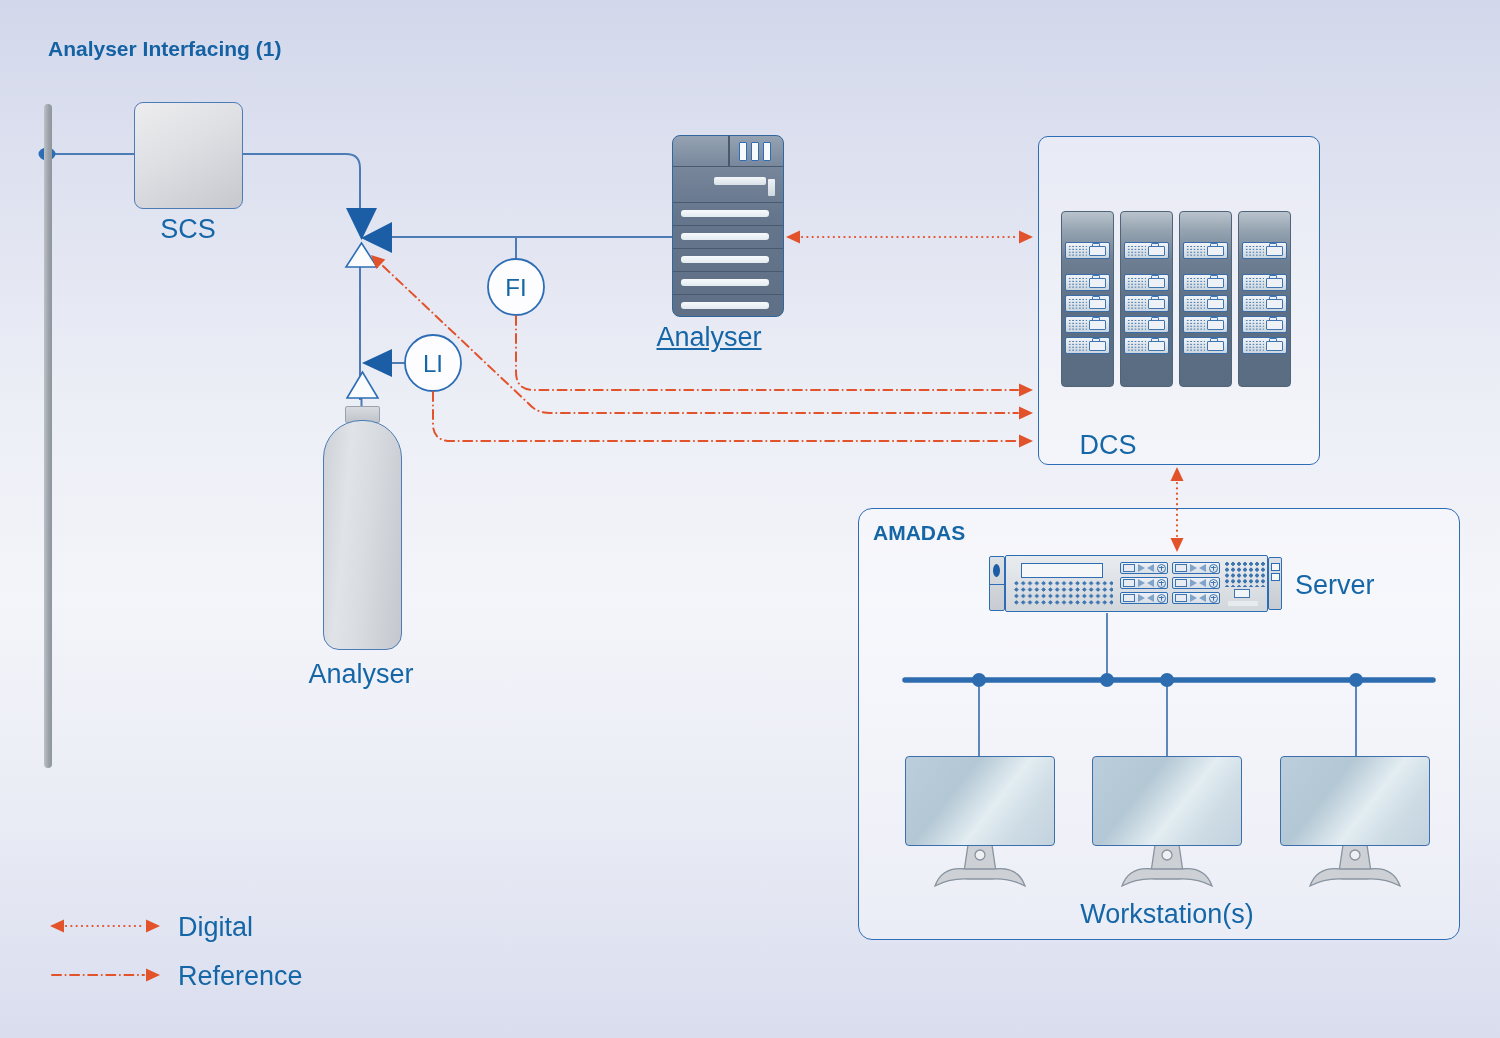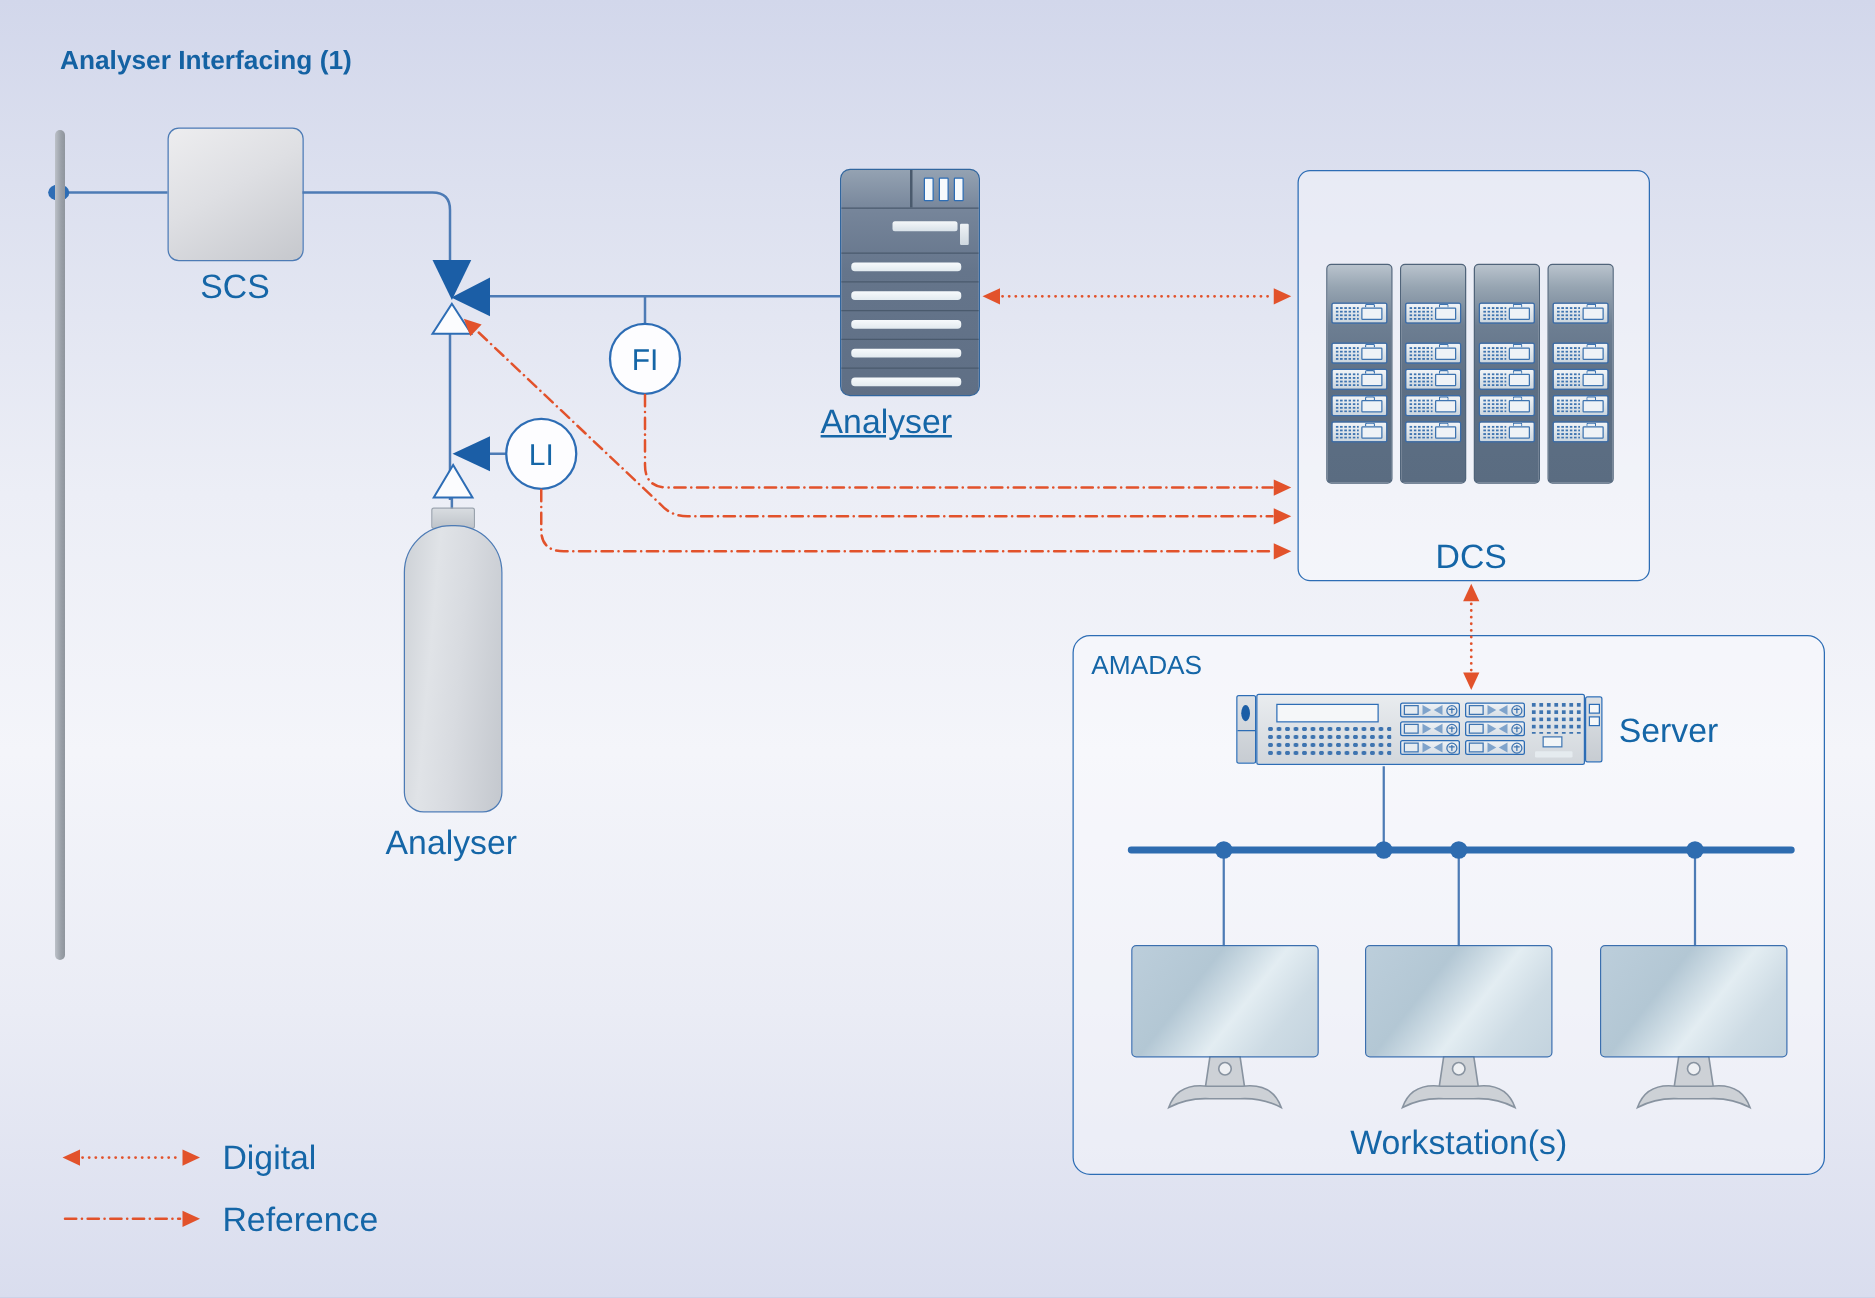--- a/index.html
+++ b/index.html
@@ -4,21 +4,21 @@
 <style>
   html,body{margin:0;padding:0;background:#c9cfe6;}
   .stage{position:relative;width:1500px;height:1038px;overflow:hidden;
     font-family:"Liberation Sans",sans-serif;
     background:linear-gradient(180deg,#d2d7eb 0%,#dce0ef 14%,#eceef6 38%,#f4f5fa 58%,#eaecf5 78%,#d9ddee 100%);}.z3{z-index:3}
   .abs{position:absolute;}
   svg.overlay{position:absolute;left:0;top:0;z-index:2;pointer-events:none;}
   .lbl{position:absolute;z-index:4;color:#1566a7;font-size:27px;white-space:nowrap;}
   .lbl.center{transform:translateX(-50%);text-align:center;}
   .lbl.midv{transform:translateY(-50%);}
-  .lbl.bold{font-weight:normal;font-size:21px;}
+  .lbl.bold{font-weight:bold;font-size:21px;}
   .title{position:absolute;left:48px;top:37px;z-index:4;color:#1462a3;font-size:21px;font-weight:bold;}
   
   .bigbox{position:absolute;z-index:1;border:1.6px solid #2d6db5;background:rgba(252,253,255,.38);}
   .dcsbox{left:1038px;top:136px;width:280px;height:327px;border-radius:10px;}
   .amadasbox{left:858px;top:508px;width:600px;height:430px;border-radius:14px;}
   
   .feedbar{left:44px;top:104px;width:8px;height:664px;border-radius:4px;z-index:3;
     background:linear-gradient(90deg,#bcc1c8,#9aa0a8 60%,#8f959d);}
   
   .scs{left:134px;top:102px;width:107px;height:105px;border-radius:9px;z-index:3;
@@ -364,20 +364,20 @@
 
   <div id="ws-area">
       <div class="monitor" style="left: 905px;"></div>
       <div class="monitor" style="left: 1092px;"></div>
       <div class="monitor" style="left: 1280px;"></div>
     </div>
 
   <div class="lbl center" style="left:188px;top:214px;">SCS</div>
   <div class="lbl center" style="left:709px;top:322px;text-decoration:underline;">Analyser</div>
   <div class="lbl center" style="left:361px;top:659px;">Analyser</div>
-  <div class="lbl center" style="left:1177px;top:430px;">DCS</div>
+  <div class="lbl center" style="left:1108px;top:430px;">DCS</div>
   <div class="lbl bold" style="left:873px;top:521px;">AMADAS</div>
   <div class="lbl midv" style="left:1295px;top:585px;">Server</div>
   <div class="lbl center" style="left:1167px;top:899px;">Workstation(s)</div>
   <div class="lbl midv" style="left:178px;top:927px;text-align:center;">Digital</div>
   <div class="lbl midv" style="left:178px;top:976px;">Reference</div>
 
 </div>
 
 </body></html>

